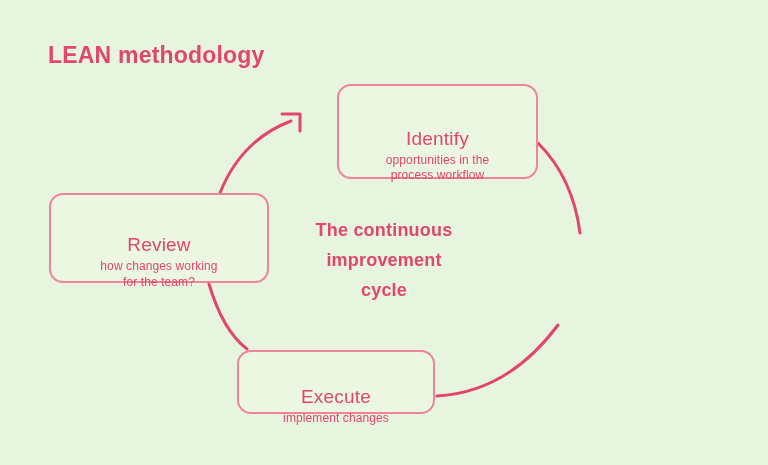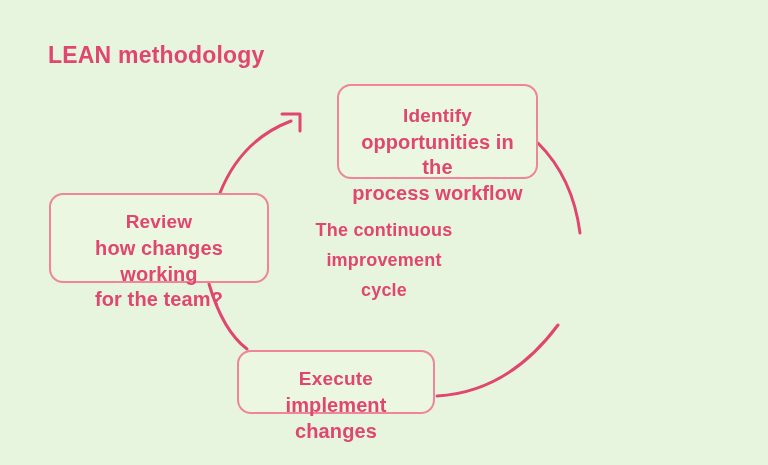--- a/index.html
+++ b/index.html
@@ -27,25 +27,25 @@
   .node{
     position:absolute;
     border:2px solid var(--box-border);
     border-radius:14px;
     background:var(--box-fill);
     display:flex;flex-direction:column;align-items:center;justify-content:center;
     text-align:center;
     padding:6px 8px;
   }
   .node-title{
-    font-size:19px;font-weight:700;color:var(--accent);
+    font-size:19px;font-weight:400;color:var(--accent);
     margin-bottom:3px;letter-spacing:.2px;margin-top:48px;
   }
   .node-desc{
-    font-size:20px;font-weight:700;color:var(--accent);
+    font-size:12px;font-weight:400;color:var(--accent);
     line-height:1.28;white-space:pre-line;letter-spacing:.1px;text-align:center;
   }
   .node-identify{left:337px;top:84px;width:201px;height:95px;}
   .node-plan{left:499px;top:233px;width:224px;height:94px;}
   .node-execute{left:237px;top:350px;width:198px;height:64px;}
   .node-review{left:49px;top:193px;width:220px;height:90px;}
   .center-label{
     position:absolute;left:268px;top:216px;width:232px;
     text-align:center;
     font-size:18px;font-weight:700;color:var(--accent);

